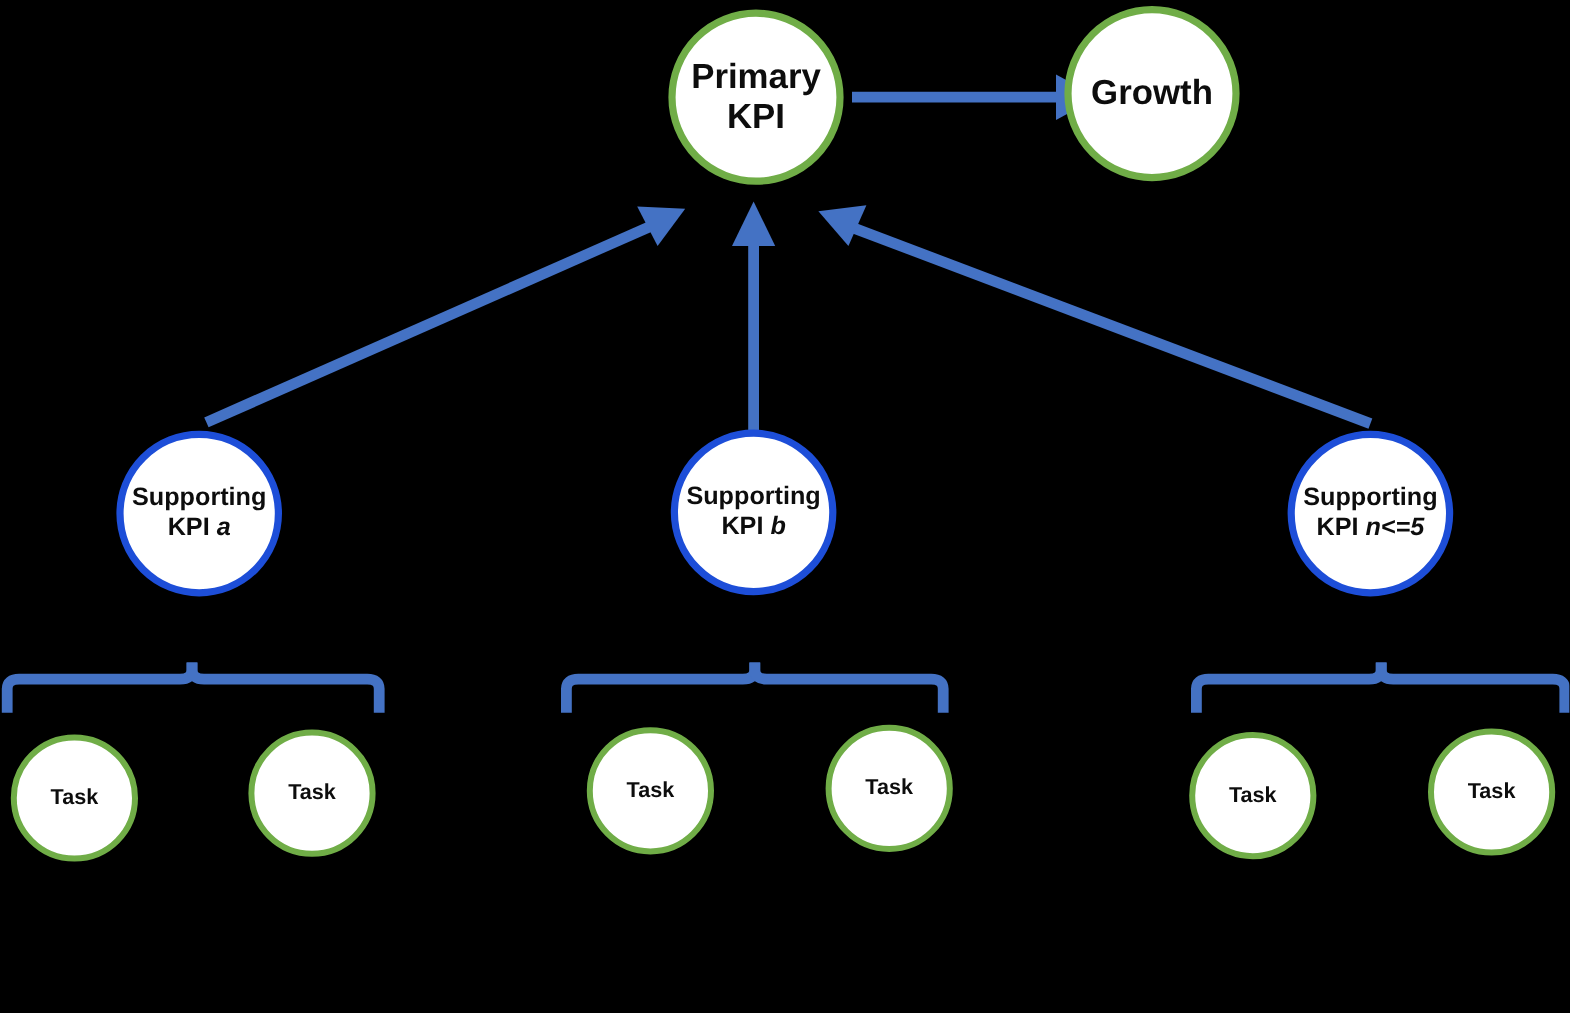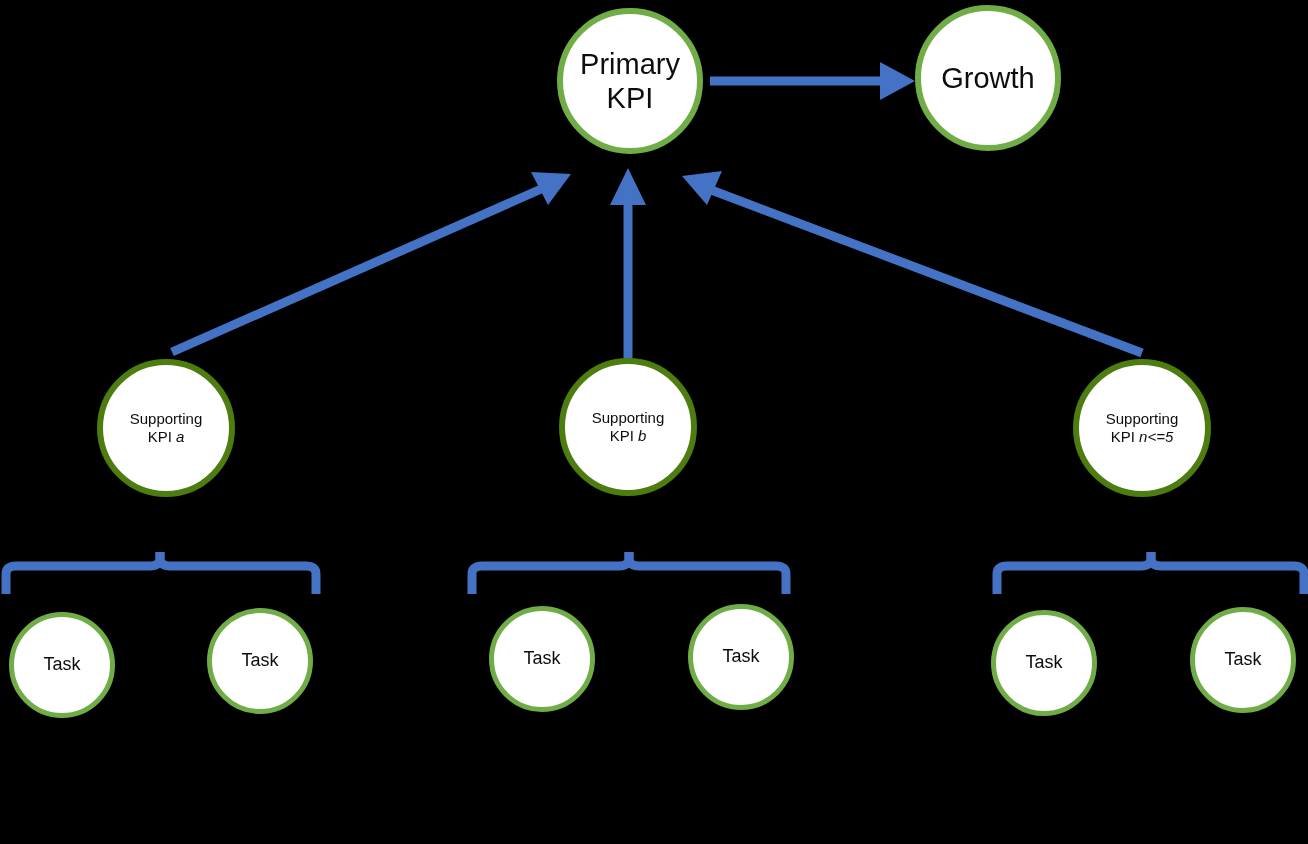--- a/index.html
+++ b/index.html
@@ -27,32 +27,33 @@
     position: absolute;
     border-radius: 50%;
     background: #FFFFFF;
     box-sizing: border-box;
     display: flex;
     align-items: center;
     justify-content: center;
     text-align: center;
     color: #0D0D0D;
     z-index: 5;
+    font-weight: bold;
   }
   .node .lbl {
     line-height: 1.18;
     padding: 0 6px;
     white-space: nowrap;
   }
   .node .lbl .it {
     font-style: italic;
   }
   .node-primary  { width: 146px; height: 146px; border: 6px solid #70AD47; font-size: 29px; }
   .node-growth   { width: 146px; height: 146px; border: 6px solid #70AD47; font-size: 29px; }
-  .node-support  { width: 138px; height: 138px; border: 6px solid #4d7c0f; font-size: 15px; }
+  .node-support  { width: 138px; height: 138px; border: 6px solid #1d4ed8; font-size: 21px; }
   .node-task     { width: 106px; height: 106px; border: 5px solid #70AD47; font-size: 18px; }
 </style>
 </head>
 <body>
 
 <div id="canvas">
 
   <svg class="layer" viewBox="0 0 1308 844">
 
     <g>
@@ -89,21 +90,21 @@
       <path d="M 997,594 L 997,574 Q 997,566 1007,566 L 1141,566 Q 1151,566 1151,558 L 1151,552"></path>
       <path d="M 1304,594 L 1304,574 Q 1304,566 1294,566 L 1161,566 Q 1151,566 1151,558 L 1151,552"></path>
     </g>
 
   </svg>
 
   <div class="node node-primary" style="left:557px; top:8px;">
     <div class="lbl"><span>Primary</span><br><span>KPI</span></div>
   </div>
 
-  <div class="node node-growth" style="left:915px; top:5px;">
+  <div class="node node-growth" style="left:887px; top:5px;">
     <div class="lbl"><span>Growth</span></div>
   </div>
 
   <div class="node node-support" style="left:97px; top:359px;">
     <div class="lbl"><span>Supporting</span><br><span>KPI </span><span class="it">a</span></div>
   </div>
 
   <div class="node node-support" style="left:559px; top:358px;">
     <div class="lbl"><span>Supporting</span><br><span>KPI </span><span class="it">b</span></div>
   </div>

